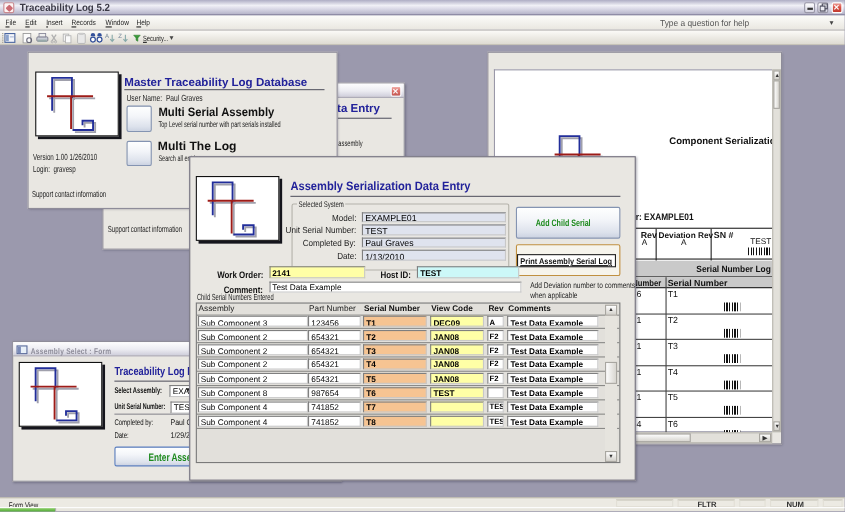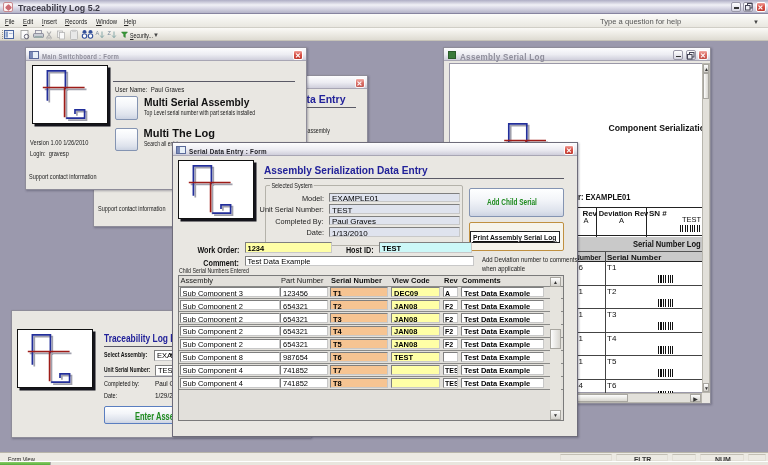--- a/index.html
+++ b/index.html
@@ -98,53 +98,53 @@
       <div class="tt" style="transform:scaleX(.8);transform-origin:0 50%;">Multi Serial Data Entry : Form</div>
       <div class="cb" style="right:2px;opacity:.8;">✕</div>
     </div>
   <div class="t b nav" style="right:21px;top:17.5px;font-size:10.5px;">Multi Serial Data Entry</div>
   <div style="position:absolute;left:10px;top:31px;width:252px;height:1px;background:#5a5a66;"></div>
   <div class="t" style="right:36.5px;top:51px;font-size:7.5px;color:#222;transform:scaleX(.7);transform-origin:100% 50%;">Scan each part serial number installed in the assembly</div>
   <div class="t" style="left:4px;top:129px;font-size:8px;color:#222;transform:scaleX(.69);transform-origin:0 50%;">Support contact information</div>
 </div>
 
 <div class="win" id="ms" style="left:25px;top:47px;width:282px;height:143px;">
-  <div class="tbar">
-    <div style="position:absolute;left:3px;top:2.5px;width:10px;height:8px;background:#e8f0f8;border:1px solid #5a6a9a;">
-        <div style="position:absolute;left:0;top:0;width:3px;height:6px;background:#7a8ab8;"></div>
-      </div>
-    <div class="tt" style="transform:scaleX(.8);transform-origin:0 50%;">Main Switchboard : Form</div>
-    <div class="cb" style="left:267px;">✕</div>
-  </div>
   <div class="logo" style="left:6px;top:17px;width:75.5px;height:58.5px;">
     <svg width="72.5" height="56" viewBox="0 0 72.5 56" preserveAspectRatio="none">
       <g fill="none" stroke="#a0a0ac" stroke-width="1.7" transform="translate(1.9,1.9)">
         <path d="M14.4,34.7 V4.8 H32.4 V23"></path>
           <path d="M9.8,21.5 H51.6 M31.6,21.5 V51.3"></path>
           <path d="M42,47.9 V43.8 H51.6 V52.2 H33.2"></path>
       </g>
       <path d="M14.4,34.7 V4.8 H32.4 V23" fill="none" stroke="#222e9a" stroke-width="1.7"></path>
       <path d="M9.8,21.5 H51.6 M31.6,21.5 V51.3" fill="none" stroke="#9e1c18" stroke-width="1.7"></path>
       <path d="M42,47.9 V43.8 H51.6 V52.2 H33.2" fill="none" stroke="#222e9a" stroke-width="1.7"></path>
     </svg>
   </div>
+  <div class="t b nav" style="left:87px;top:21.5px;font-size:10.5px;">Master Traceability Log Database</div>
   <div style="position:absolute;left:87px;top:33px;width:182px;height:1px;background:#5a5a66;"></div>
   <div class="t" style="left:89px;top:37.5px;font-size:8px;color:#222;transform:scaleX(.76);transform-origin:0 50%;">User Name:&nbsp;&nbsp;Paul Graves</div>
   <div class="btn" style="left:89px;top:47.5px;width:23px;height:24px;"></div>
   <div class="t b" style="left:117.5px;top:49px;font-size:11px;color:#111;transform:scaleX(.93);transform-origin:0 50%;">Multi Serial Assembly</div>
   <div class="t" style="left:117.5px;top:61px;font-size:7.5px;color:#222;transform:scaleX(.68);transform-origin:0 50%;">Top Level serial number with part serials installed</div>
   <div class="btn" style="left:89px;top:79.5px;width:23px;height:23px;"></div>
   <div class="t b" style="left:117.5px;top:80px;font-size:11px;color:#111;">Multi The Log</div>
   <div class="t" style="left:117.5px;top:91.5px;font-size:7.5px;color:#222;transform:scaleX(.67);transform-origin:0 50%;">Search all entries</div>
   <div class="t" style="left:4px;top:90.5px;font-size:8px;color:#222;transform:scaleX(.71);transform-origin:0 50%;">Version 1.00 1/26/2010</div>
   <div class="t" style="left:4px;top:101.5px;font-size:8px;color:#222;transform:scaleX(.71);transform-origin:0 50%;">Login:&nbsp;&nbsp;gravesp</div>
   <div class="t" style="left:2.5px;top:124.5px;font-size:8px;color:#222;transform:scaleX(.69);transform-origin:0 50%;">Support contact information</div>
 </div>
 
 <div class="win" id="asel" style="left:11px;top:310px;width:300px;height:128px;">
+  <div class="tbar">
+    <div style="position:absolute;left:3px;top:2.5px;width:10px;height:8px;background:#e8f0f8;border:1px solid #5a6a9a;">
+        <div style="position:absolute;left:0;top:0;width:3px;height:6px;background:#7a8ab8;"></div>
+      </div>
+    <div class="tt" style="transform:scaleX(.8);transform-origin:0 50%;">Assembly Select : Form</div>
+  </div>
   <div class="logo" style="left:5px;top:18px;width:75.5px;height:59px;">
     <svg width="72.5" height="56" viewBox="0 0 72.5 56" preserveAspectRatio="none">
       <g fill="none" stroke="#a0a0ac" stroke-width="1.7" transform="translate(1.9,1.9)">
         <path d="M14.4,34.7 V4.8 H32.4 V23"></path>
           <path d="M9.8,21.5 H51.6 M31.6,21.5 V51.3"></path>
           <path d="M42,47.9 V43.8 H51.6 V52.2 H33.2"></path>
       </g>
       <path d="M14.4,34.7 V4.8 H32.4 V23" fill="none" stroke="#222e9a" stroke-width="1.7"></path>
       <path d="M9.8,21.5 H51.6 M31.6,21.5 V51.3" fill="none" stroke="#9e1c18" stroke-width="1.7"></path>
       <path d="M42,47.9 V43.8 H51.6 V52.2 H33.2" fill="none" stroke="#222e9a" stroke-width="1.7"></path>
@@ -161,34 +161,20 @@
   <div style="position:absolute;left:92px;top:65.3px;width:200px;height:1px;background:#8a8a92;"></div>
   <div class="t" style="left:92px;top:68.5px;font-size:7.5px;color:#111;transform:scaleX(.73);transform-origin:0 50%;">Completed by:</div>
   <div class="t" style="left:143px;top:68.5px;font-size:7.5px;color:#111;transform:scaleX(.85);transform-origin:0 50%;">Paul Graves</div>
   <div class="t" style="left:92px;top:80.5px;font-size:7.5px;color:#111;transform:scaleX(.73);transform-origin:0 50%;">Date:</div>
   <div class="t" style="left:143px;top:80.5px;font-size:7.5px;color:#111;transform:scaleX(.85);transform-origin:0 50%;">1/29/2010</div>
   <div class="btn" style="left:92px;top:95px;width:138px;height:18px;border:1.5px solid #5a7ec0;"></div>
   <div class="t b" style="left:122.5px;top:100.5px;font-size:10px;color:#1d8a1d;transform:scaleX(.75);transform-origin:0 50%;">Enter Assembly</div>
 </div>
 
 <div class="win" id="asl" style="left:443px;top:47px;width:268px;height:357px;">
-  <div class="tbar">
-    <div style="position:absolute;left:4px;top:2.5px;width:8px;height:8px;background:#3a7a3a;border:1px solid #2a5a2a;"></div>
-    <div class="tt" style="font-size:8.5px;transform:scaleX(.95);transform-origin:0 50%;">Assembly Serial Log</div>
-    <div class="sb" style="left:229px;">
-        <span style="position:absolute;left:2px;bottom:2px;width:5px;height:1.5px;background:#333;"></span>
-      </div>
-    <div class="sb" style="left:241.5px;">
-        <svg width="8" height="8" style="position:absolute;left:0.5px;top:0.5px;">
-          <rect x="2.5" y="0.5" width="4.5" height="4.5" fill="none" stroke="#445" stroke-width="1"></rect>
-          <rect x="0.5" y="2.5" width="4.5" height="4.5" fill="#ececf2" stroke="#445" stroke-width="1"></rect>
-        </svg>
-      </div>
-    <div class="cb" style="left:254px;opacity:.85;">✕</div>
-  </div>
 
   <div style="position:absolute;left:5px;top:15px;width:253px;height:330px;background:#fff;border:1px solid #9a98a8;border-right:none;">
     <svg width="253" height="330" viewBox="0 0 253 330">
       <g transform="translate(44.4,55)" fill="none">
         <g stroke="#a0a0ac" stroke-width="1.7" transform="translate(1.9,1.9)">
           <path d="M14.4,34.7 V4.8 H32.4 V23"></path>
             <path d="M9.8,21.5 H51.6 M31.6,21.5 V51.3"></path>
             <path d="M42,47.9 V43.8 H51.6 V52.2 H33.2"></path>
         </g>
         <path d="M14.4,34.7 V4.8 H32.4 V23" stroke="#222e9a" stroke-width="1.7"></path>
@@ -251,27 +237,20 @@
     <div style="position:absolute;left:0;bottom:0;width:6px;height:9px;background:linear-gradient(180deg,#fff,#d2d0ca);border:1px solid #a8a6a0;font-size:5px;line-height:8px;text-align:center;color:#333;">▼</div>
   </div>
 
   <div style="position:absolute;left:5px;top:345px;width:253px;height:10px;background:#e2e0da;border:1px solid #b8b6ae;">
     <div style="position:absolute;left:0px;top:0;width:178px;height:8px;background:linear-gradient(180deg,#fdfdfd,#d8d6d0);border:1px solid #a8a6a0;"></div>
     <div style="position:absolute;right:0;top:0;width:11px;height:8px;background:linear-gradient(180deg,#fff,#d2d0ca);border:1px solid #a8a6a0;font-size:6px;line-height:8px;text-align:center;color:#333;">▶</div>
   </div>
 </div>
 
 <div class="win" id="sde" style="left:172px;top:142px;width:406px;height:295px;border-color:#6e6c7a;">
-  <div class="tbar">
-    <div style="position:absolute;left:3px;top:2.5px;width:10px;height:8px;background:#e8f0f8;border:1px solid #5a6a9a;">
-        <div style="position:absolute;left:0;top:0;width:3px;height:6px;background:#7a8ab8;"></div>
-      </div>
-    <div class="tt tta" style="transform:scaleX(.84);transform-origin:0 50%;">Serial Data Entry : Form</div>
-    <div class="cb" style="left:391px;">✕</div>
-  </div>
   <div class="logo" style="left:5px;top:16.5px;width:75.5px;height:59px;">
     <svg width="72.5" height="56" viewBox="0 0 72.5 56" preserveAspectRatio="none">
       <g fill="none" stroke="#a0a0ac" stroke-width="1.7" transform="translate(1.9,1.9)">
         <path d="M14.4,34.7 V4.8 H32.4 V23"></path>
           <path d="M9.8,21.5 H51.6 M31.6,21.5 V51.3"></path>
           <path d="M42,47.9 V43.8 H51.6 V52.2 H33.2"></path>
       </g>
       <path d="M14.4,34.7 V4.8 H32.4 V23" fill="none" stroke="#222e9a" stroke-width="1.7"></path>
       <path d="M9.8,21.5 H51.6 M31.6,21.5 V51.3" fill="none" stroke="#9e1c18" stroke-width="1.7"></path>
       <path d="M42,47.9 V43.8 H51.6 V52.2 H33.2" fill="none" stroke="#222e9a" stroke-width="1.7"></path>
@@ -291,21 +270,21 @@
   <div class="t" style="right:253.2px;top:86px;font-size:8px;color:#222;transform:scaleX(.92);transform-origin:100% 50%;">Date:</div>
   <div class="fld" style="left:156px;top:84px;width:131px;height:9.8px;background:#dfe3ee;">1/13/2010</div>
 
   <div class="btn" style="left:295.5px;top:45px;width:95px;height:28.7px;"></div>
   <div class="t b" style="left:314px;top:55px;font-size:8.5px;color:#1d8a1d;transform:scaleX(.76);transform-origin:0 50%;">Add Child Serial</div>
   <div style="position:absolute;left:295.5px;top:79.3px;width:95px;height:28.7px;background:#f6f4ec;border:1.5px solid #c09040;border-radius:2px;"></div>
   <div style="position:absolute;left:297px;top:88px;width:89.5px;height:11.5px;border:1px solid #222;background:#fff;"></div>
   <div class="t b" style="left:299.5px;top:91px;font-size:7.5px;color:#111;text-decoration:underline;transform:scaleX(.9);transform-origin:0 50%;">Print Assembly Serial Log</div>
 
   <div class="t b" style="right:337.5px;top:102.5px;font-size:8.5px;color:#111;transform:scaleX(.85);transform-origin:100% 50%;">Work Order:</div>
-  <div class="fld b" style="left:71.5px;top:99.2px;width:87px;height:10.5px;background:#ffffa6;font-size:7.5px;">1234</div>
+  <div class="fld b" style="left:71.5px;top:99.2px;width:87px;height:10.5px;background:#ffffa6;font-size:7.5px;">2141</div>
   <div class="t b" style="right:203px;top:102.5px;font-size:8.5px;color:#111;transform:scaleX(.85);transform-origin:100% 50%;">Host ID:</div>
   <div class="fld b" style="left:206px;top:99.2px;width:92.5px;height:10.5px;background:#ccf8f8;font-size:7.5px;">TEST</div>
   <div class="t b" style="right:337.5px;top:116px;font-size:8.5px;color:#111;transform:scaleX(.85);transform-origin:100% 50%;">Comment:</div>
   <div class="fld" style="left:71.5px;top:112.9px;width:229.5px;height:10.5px;font-size:7.5px;">Test Data Example</div>
   <div class="t" style="left:309px;top:113px;font-size:7.5px;color:#222;transform:scaleX(.8);transform-origin:0 50%;">Add Deviation number to comments</div>
   <div class="t" style="left:309px;top:121.5px;font-size:7.5px;color:#222;transform:scaleX(.8);transform-origin:0 50%;">when applicable</div>
   <div class="t" style="left:6px;top:123.6px;font-size:8px;color:#222;transform:scaleX(.66);transform-origin:0 50%;">Child Serial Numbers Entered</div>
 
   <div style="position:absolute;left:5px;top:131.5px;width:386px;height:146.5px;background:#e2e0db;border:1px solid #7a7a7a;">
     <div class="t" style="left:1.5px;top:1.5px;font-size:7.5px;color:#222;">Assembly</div>

